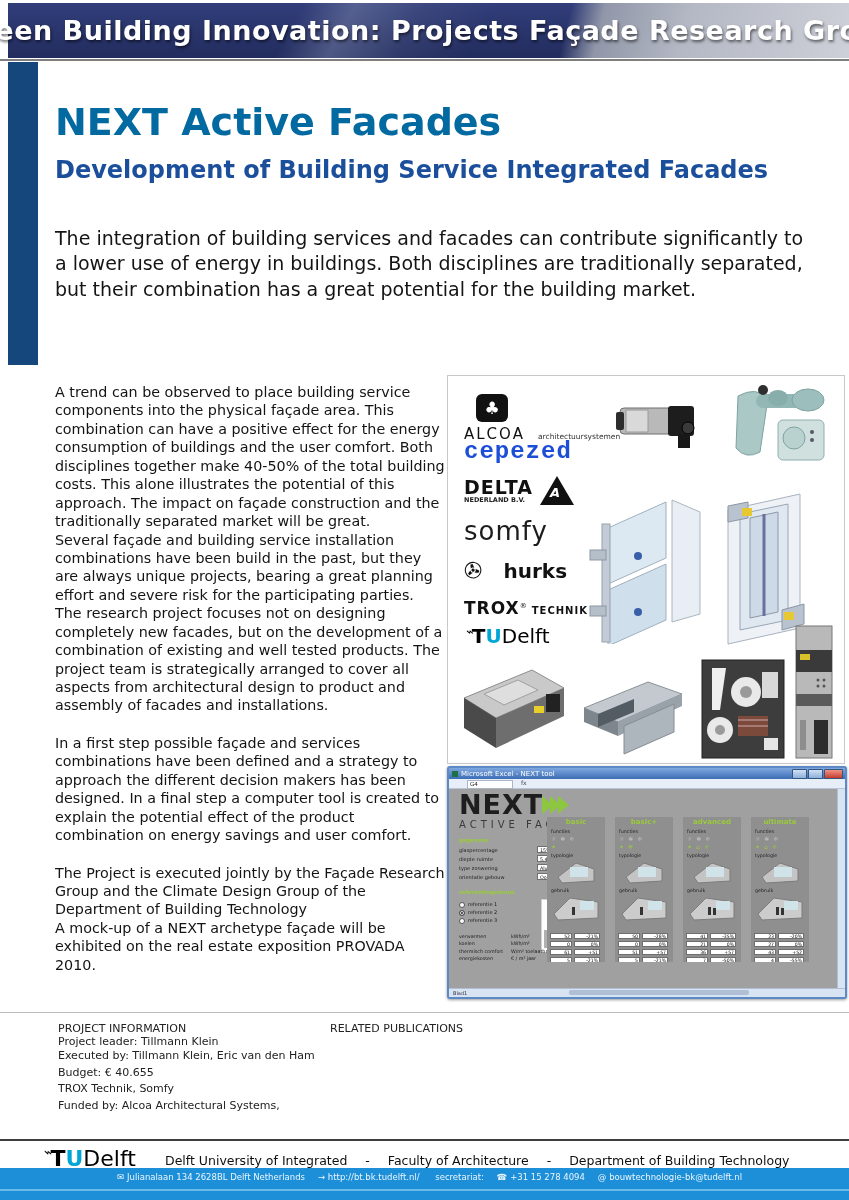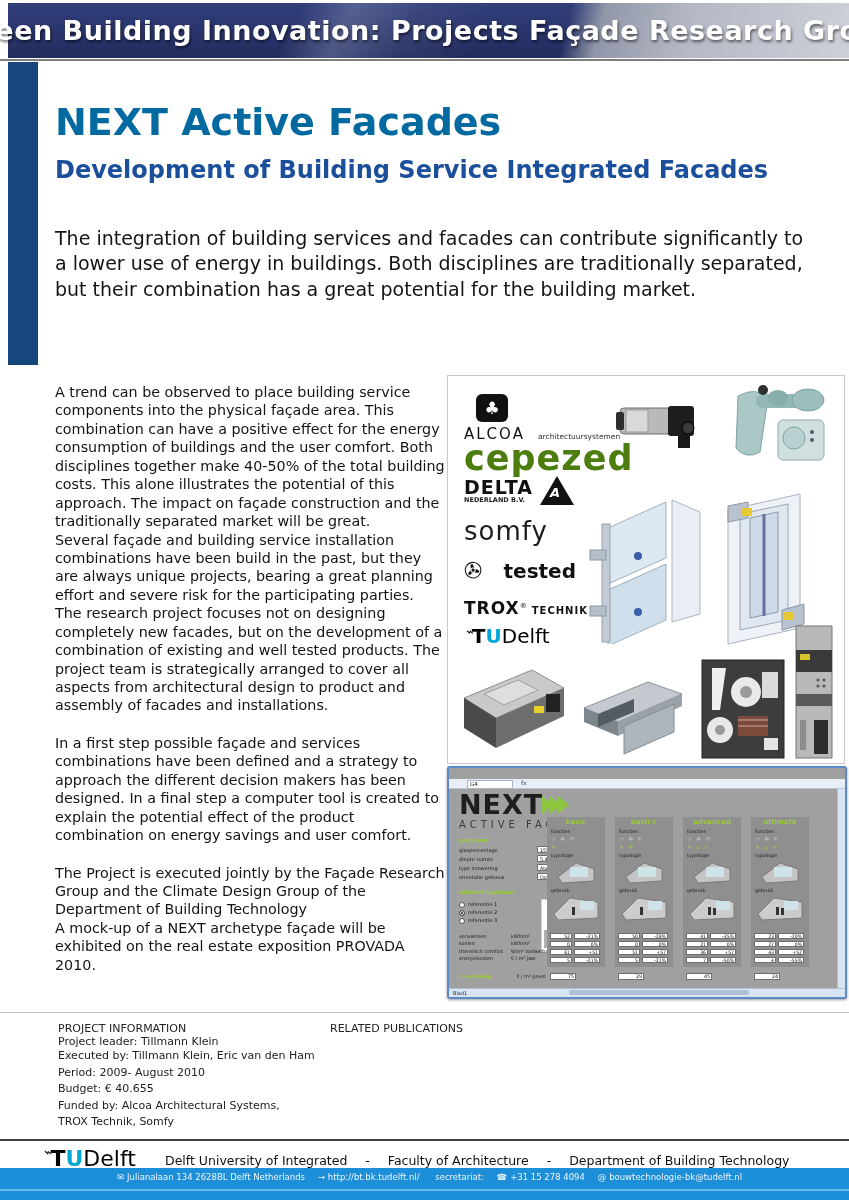--- a/index.html
+++ b/index.html
@@ -30,21 +30,21 @@
   #bodycol .gap{height:19px;}
 
   
   #figbox{left:447px;top:375px;width:398px;height:389px;background:#fff;border:1px solid #c9c9c9;box-sizing:border-box;}
   .logo-row{position:absolute;left:16px;white-space:nowrap;}
   #alcoa-mark{position:absolute;left:28px;top:18px;width:32px;height:28px;background:#111;border-radius:6px;
      display:flex;align-items:center;justify-content:center;color:#fff;font-size:17px;font-weight:bold;}
   #alcoa-line{top:48px;}
   #alcoa-line .word{font-size:15px;font-weight:normal;letter-spacing:2px;color:#111;}
   #alcoa-line .tag{font-size:7.5px;color:#333;margin-left:8px;}
-  #cepezed-line{top:62px;font-size:35px;font-weight:bold;color:#4d7c0f;letter-spacing:1px;}
+  #cepezed-line{top:62px;font-size:24px;font-weight:bold;color:#1d4ed8;letter-spacing:1px;font-family:Liberation Mono, monospace;}
   #delta-line{top:103px;}
   #delta-line .word{font-size:19px;font-weight:bold;letter-spacing:1px;color:#111;display:block;line-height:.9;}
   #delta-line .tag{font-size:6.5px;font-weight:bold;color:#222;display:block;}
   #delta-tri{position:absolute;left:92px;top:100px;width:0;height:0;border-left:17px solid transparent;
      border-right:17px solid transparent;border-bottom:29px solid #111;}
   #delta-tri span{position:absolute;left:-7px;top:9px;color:#fff;font-size:13px;font-weight:bold;font-style:italic;}
   #somfy-line{top:140px;font-size:26px;color:#1c1c1c;letter-spacing:1px;}
   #hurks-line{top:182px;}
   #hurks-icon{display:inline-block;font-size:22px;font-weight:bold;transform:rotate(-15deg);color:#111;}
   #hurks-line .word{font-size:20px;font-weight:bold;color:#111;margin-left:16px;}
@@ -66,21 +66,21 @@
   #tool-titlebar{position:absolute;left:0;top:0;width:100%;height:11px;
      background:linear-gradient(#7fa8e0,#3c6db4);display:flex;align-items:center;border-radius:2px 2px 0 0;}
   #tool-titlebar .ticon{width:6px;height:6px;background:#1e7145;margin:0 3px 0 3px;}
   #tool-titlebar .ttext{font-size:7px;color:#fff;white-space:nowrap;}
   #win-btns{position:absolute;right:2px;top:1px;display:flex;gap:1px;}
   #win-btns .wb{width:13px;height:8px;background:linear-gradient(#cfe0f5,#8fb0d8);border:1px solid #33567f;border-radius:1px;}
   #win-btns .wb.close{width:17px;background:linear-gradient(#f09286,#c43d2d);}
   #tool-formulabar{position:absolute;left:0;top:11px;width:100%;height:10px;background:#e8eef7;border-bottom:1px solid #b9c6d8;box-sizing:border-box;}
   #namebox{position:absolute;left:18px;top:1px;width:42px;height:7px;background:#fff;border:1px solid #aab6c6;font-size:5.5px;line-height:7px;padding-left:2px;color:#222;}
   #fx{position:absolute;left:72px;top:0px;font-size:6px;color:#445;}
-  #tool-content{position:absolute;left:0;top:21px;width:396px;height:201px;background:#a0a0a0;overflow:hidden;}
+  #tool-content{position:absolute;left:0;top:21px;width:396px;height:173px;background:#a0a0a0;overflow:hidden;}
   #tool-vscroll{position:absolute;right:0;top:21px;width:7px;height:201px;background:#d9e4f3;border-left:1px solid #b0bfd4;}
   #tool-bottombar{position:absolute;left:0;bottom:0;width:100%;height:9px;background:#d9e4f3;border-top:1px solid #b0bfd4;box-sizing:border-box;font-size:5px;color:#334;display:flex;align-items:center;}
   #tool-bottombar .tabs{margin-left:4px;}
   #tool-hscroll{position:absolute;left:120px;bottom:2px;width:180px;height:5px;background:#aebfd6;border-radius:2px;}
 
   #next-logo{position:absolute;left:10px;top:2px;}
   #next-logo .nx{font-size:27px;font-weight:800;color:#1e1e1e;letter-spacing:1px;line-height:1;}
   #next-logo .arrows{display:inline-block;margin-left:2px;}
   #next-logo .arrows i{display:inline-block;width:0;height:0;border-top:9px solid transparent;border-bottom:9px solid transparent;border-left:11px solid #8dc63f;margin-left:-3px;}
   #next-logo .sub{font-size:10px;letter-spacing:4px;color:#3a3a3a;margin-top:1px;}
@@ -165,21 +165,21 @@
     <div id="delta-line" class="logo-row">
       <span class="word">DELTA</span>
       <span class="tag">NEDERLAND B.V.</span>
     </div>
     <div id="delta-tri">
         <span>A</span>
       </div>
     <div id="somfy-line" class="logo-row">somfy</div>
     <div id="hurks-line" class="logo-row">
       <span id="hurks-icon">✇</span>
-      <span class="word">tested</span>
+      <span class="word">hurks</span>
     </div>
     <div id="trox-line" class="logo-row">
       <span class="word">TROX</span><span class="reg">®</span>
       <span class="tag">TECHNIK</span>
     </div>
     <div id="tud-line" class="logo-row">
       <span class="flame">⌁</span><span class="tu"><span>T</span><span class="u">U</span></span><span class="delft">Delft</span>
     </div>
 
     <svg class="figimg" style="left:168px;top:14px;" width="92" height="62">
@@ -257,20 +257,29 @@
       <rect x="24" y="96" width="14" height="34" fill="#2d2d2d"></rect>
       <circle cx="28" cy="56" r="1.5" fill="#555"></circle>
         <circle cx="34" cy="56" r="1.5" fill="#555"></circle>
       <circle cx="28" cy="62" r="1.5" fill="#555"></circle>
         <circle cx="34" cy="62" r="1.5" fill="#555"></circle>
       <rect x="10" y="96" width="6" height="30" fill="#8d8d8d"></rect>
     </svg>
   </div>
 
   <div id="toolwin" class="abs">
+    <div id="tool-titlebar">
+      <span class="ticon"></span>
+      <span class="ttext">Microsoft Excel - NEXT tool</span>
+      <div id="win-btns">
+        <span class="wb"></span>
+        <span class="wb"></span>
+        <span class="wb close"></span>
+      </div>
+    </div>
     <div id="tool-formulabar">
       <span id="namebox">G4</span>
       <span id="fx">fx</span>
     </div>
 
     <div id="tool-content">
       <div id="next-logo">
         <span class="nx">NEXT</span><span class="arrows"><i></i><i></i><i></i></span>
         <div class="sub">ACTIVE FACADES</div>
       </div>
@@ -471,24 +480,23 @@
       <div id="tool-hscroll"></div>
     </div>
   </div>
 
   <div id="footer-sep" class="abs"></div>
 
   <div id="proj-info" class="abs">
     <div class="h">PROJECT INFORMATION</div>
     <div class="h">Project leader: Tillmann Klein</div>
     <div>Executed by: Tillmann Klein, Eric van den Ham</div>
-    <div>Period: 2009- August 2010</div>
     <div>Budget: € 40.655</div>
+    <div>TROX Technik, Somfy</div>
     <div>Funded by: Alcoa Architectural Systems,</div>
-    <div>TROX Technik, Somfy</div>
   </div>
   <div id="related" class="abs">RELATED PUBLICATIONS</div>
 
   <div id="bottom-rule" class="abs"></div>
 
   <div id="tud-logo" class="abs">
     <span class="flame">⌁</span><span class="tu"><span>T</span><span class="u">U</span></span><span class="delft">Delft</span>
   </div>
 
   <div id="dept-line" class="abs">

